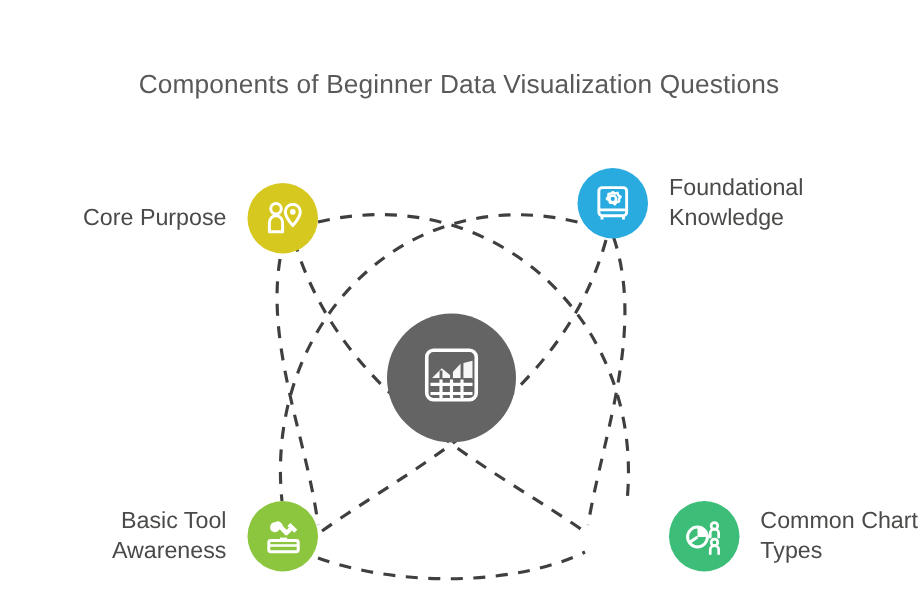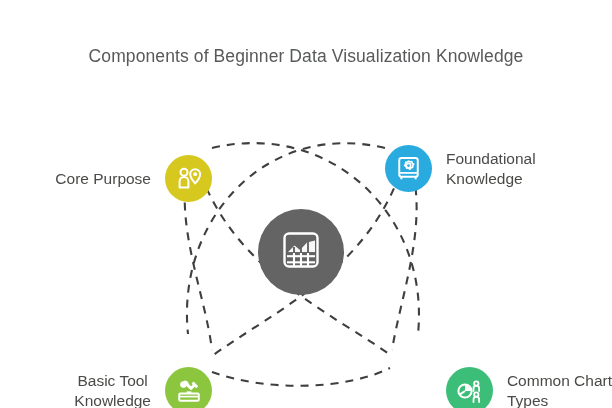--- a/index.html
+++ b/index.html
@@ -38,41 +38,40 @@
     left: 0;
     top: 0;
     width: 612px;
     height: 408px;
     pointer-events: none;
   }
   .node {
     position: absolute;
     display: flex;
     align-items: center;
-    margin-top: 33px;
   }
   .bubble {
     width: 47px;
     height: 47px;
     border-radius: 50%;
     flex: 0 0 auto;
     display: flex;
     align-items: center;
     justify-content: center;
     box-sizing: border-box;
   }
   .bubble svg { display: block; }
   .label {
     font-size: 15.5px;
     line-height: 20px;
     color: #4a4a48;
     font-weight: 400;
     white-space: pre-line;
   }
-  .label.left  { text-align: center;  padding-right: 14px; }
+  .label.left  { text-align: right;  padding-right: 14px; }
   .label.right { text-align: left;   padding-left: 14px;  }
 
   
   #node-core-purpose           { left: 0px;   top: 122px; width: 212px; justify-content: flex-end; }
   #node-foundational-knowledge { left: 385px; top: 112px; width: 227px; justify-content: flex-start; }
   #node-basic-tool-awareness   { left: 0px;   top: 334px; width: 212px; justify-content: flex-end; }
   #node-common-chart-types     { left: 385px; top: 334px; width: 227px; justify-content: flex-end; }
 
   .center-node {
     position: absolute;
@@ -84,21 +83,21 @@
     display: flex;
     align-items: center;
     justify-content: center;
   }
 </style>
 </head>
 <body>
 
 <div class="canvas">
 
-  <div class="title">Components of Beginner Data Visualization Knowledge</div>
+  <div class="title">Components of Beginner Data Visualization Questions</div>
 
   <svg class="arcs" viewBox="0 0 612 408" width="612" height="408" xmlns="http://www.w3.org/2000/svg">
     <g fill="none" stroke="#3f3f3f" stroke-width="2.1" stroke-dasharray="8 7" stroke-linecap="butt">
 
       <path d="M 212,148 C 330,120 430,215 418,334"></path>
 
       <path d="M 385,148 C 268,120 176,218 188,334"></path>
 
       <path d="M 190,158 C 172,220 205,292 212,350"></path>
 
@@ -160,21 +159,21 @@
           <circle cx="14" cy="11" r="2.3" fill="none" stroke="#ffffff" stroke-width="1.7"></circle>
         </svg>
       </span>
     </span>
     <span class="label right">Foundational
 Knowledge</span>
   </div>
 
   <div class="node" id="node-basic-tool-awareness">
     <span class="label left">Basic Tool
-Knowledge</span>
+Awareness</span>
     <span class="bubble" style="background:#8CC63E">
       <span>
         <svg width="28" height="28" viewBox="0 0 28 28" xmlns="http://www.w3.org/2000/svg">
           <path d="M8.4 4.2 a3.3 3.3 0 1 0 3.0 4.7 l4.2 4.2 2.2 -2.2 -4.2 -4.2 A3.3 3.3 0 0 0 8.4 4.2 z" fill="#ffffff"></path>
           <path d="M18.6 4.6 l4.6 4.6 -2.0 2.0 -1.5 -1.5 -3.3 3.3 -2.0 -2.0 3.3 -3.3 -1.1 -1.1 z" fill="#ffffff"></path>
           <rect x="4.2" y="16.4" width="19.6" height="7.4" rx="1.3" ry="1.3" fill="none" stroke="#ffffff" stroke-width="2"></rect>
           <line x1="4.2" y1="19.6" x2="23.8" y2="19.6" stroke="#ffffff" stroke-width="1.7"></line>
           <rect x="11.6" y="14.4" width="4.8" height="2.4" fill="#ffffff"></rect>
         </svg>
       </span>

